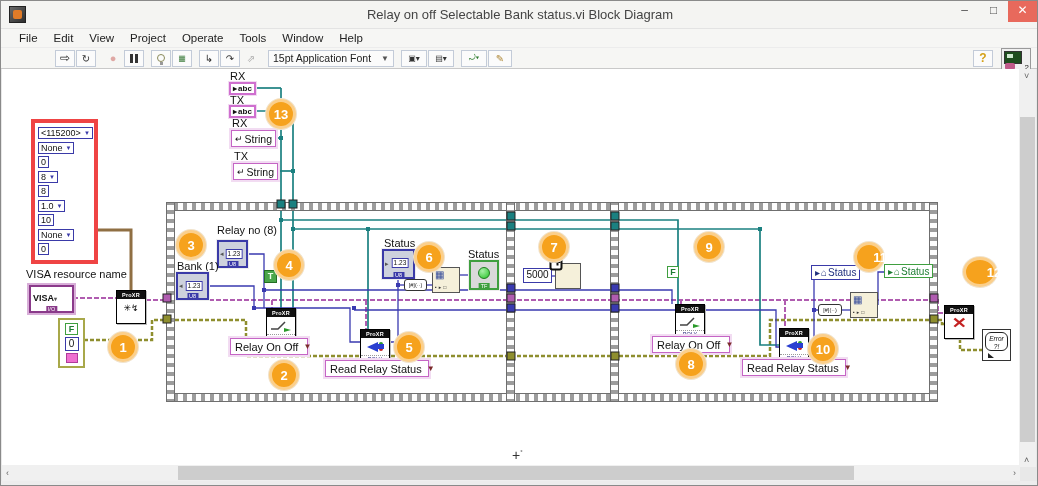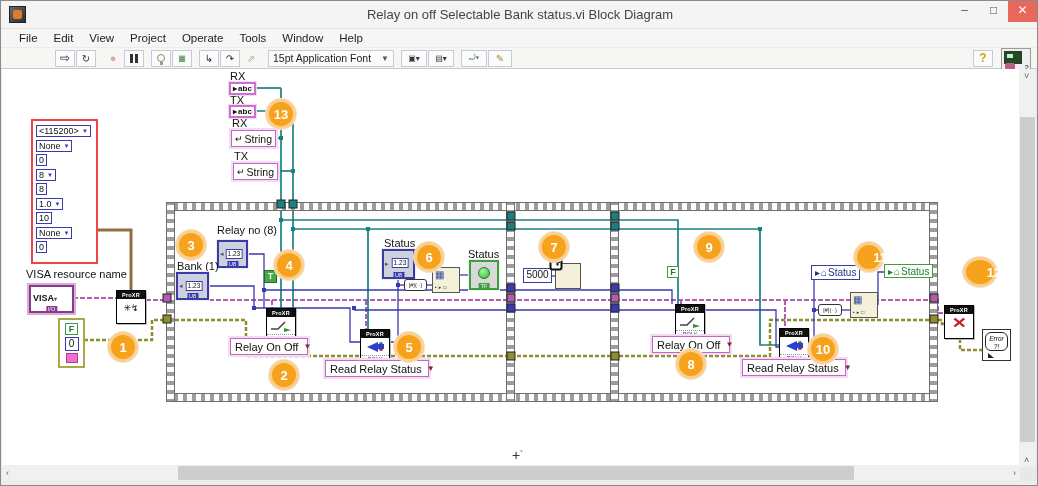--- a/index.html
+++ b/index.html
@@ -100,21 +100,21 @@
   .loc-blue { border:1.5px solid #3a3aa8; color:#20307e; }
   .loc-green { border:1.5px solid #3f9f3f; color:#1e7d32; }
 
   
   .visa { position:absolute; border:2px solid #8a3a8a; box-shadow:0 0 0 2px #d8aed8; background:#fff; }
   .visa .txt { font-size:9px; font-weight:bold; color:#111; padding:2px 1px 0 2px; }
   .visa .tag { position:absolute; left:50%; bottom:-1px; transform:translateX(-50%); background:#8a3a8a; color:#fff; font-size:5.5px; line-height:6px; padding:0 2px; }
   .visa .dd { font-size:6px; color:#555; }
 
   
-  .cluster { position:absolute; border:2px solid #ef4444; background:#fff; padding:4px 3px; display:flex; flex-direction:column; gap:2.5px; align-items:flex-start; }
+  .cluster { position:absolute; border:4px solid #ef4444; background:#fff; padding:4px 3px; display:flex; flex-direction:column; gap:2.5px; align-items:flex-start; }
   .sitem { border:1.5px solid #3a3aa8; background:#fff; font-size:9px; color:#111; line-height:10px; padding:0 2px; display:inline-flex; align-items:center; gap:3px; }
   .sitem .dd { color:#3a3aa8; font-size:6px; }
 
   
   .errcluster { position:absolute; border:2px solid #a8a84a; background:#fff; padding:3px 2px; display:flex; flex-direction:column; gap:2px; align-items:center; }
   .pinkbox { width:12px; height:14px; background:#ef6fd0; border:1px solid #b03a9a; }
 
   
   .fn { position:absolute; background:#f5f0da; border:1px solid #555; }
   .numbool { position:absolute; background:#fff; border:1px solid #333; border-radius:3px; font-size:5.5px; color:#222; text-align:center; }

